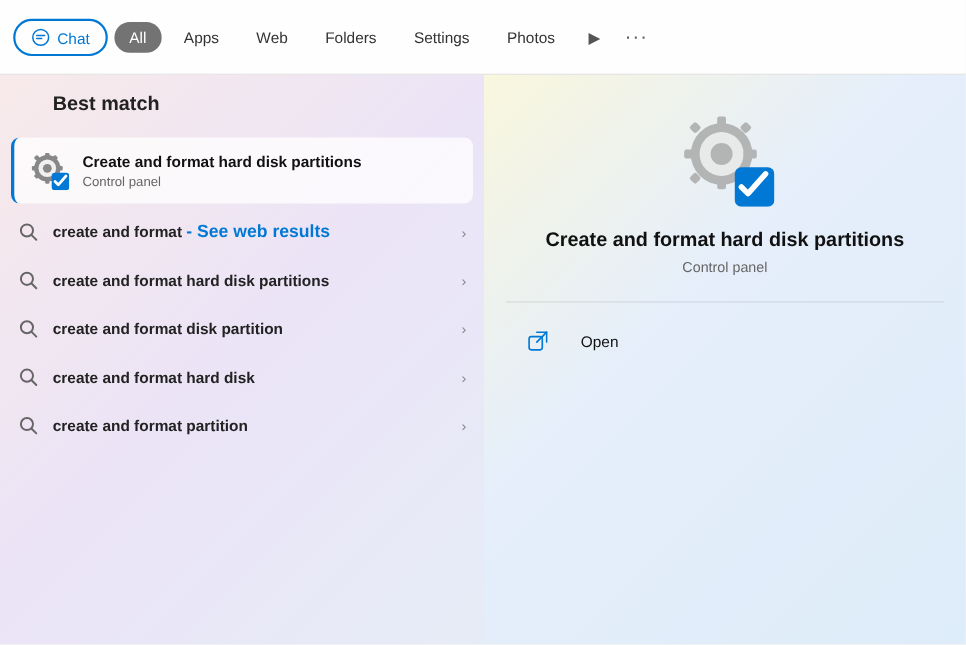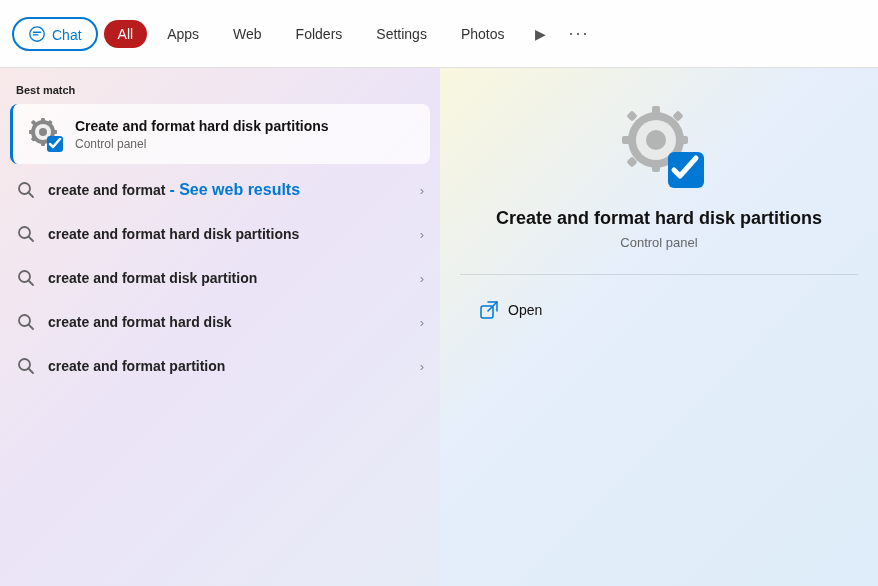--- a/index.html
+++ b/index.html
@@ -37,21 +37,21 @@
       font-weight: 500;
       cursor: pointer;
       white-space: nowrap;
     }
     .chat-btn .chat-icon-svg {
       width: 18px;
       height: 18px;
     }
 
     .all-btn {
-      background: #b91c1c;
+      background: #737373;
       color: white;
       border: none;
       border-radius: 20px;
       padding: 6px 14px;
       font-size: 14px;
       font-weight: 500;
       cursor: pointer;
     }
 
     .nav-btn {
@@ -99,24 +99,25 @@
     .left-panel {
       width: 440px;
       background: linear-gradient(135deg, rgba(255,220,220,0.4) 0%, rgba(220,200,255,0.35) 50%, rgba(200,220,255,0.3) 100%);
       padding: 0;
       display: flex;
       flex-direction: column;
       overflow-y: auto;
     }
 
     .section-label {
-      font-size: 11px;
+      font-size: 18px;
       font-weight: 600;
       color: #222;
-      padding: 16px 16px 8px 16px;
+      padding: 16px 16px 20px 16px;
+      margin-left: 32px;
     }
 
     
     .best-match-item {
       display: flex;
       align-items: center;
       gap: 12px;
       margin: 0 10px 4px 10px;
       padding: 12px 14px;
       border-radius: 8px;
@@ -218,20 +219,21 @@
       padding: 6px 0;
       align-self: flex-start;
       padding-left: 20px;
       width: 100%;
     }
 
     .open-btn-label {
       font-size: 14px;
       color: #111;
       font-weight: 500;
+      margin-left: 20px;
     }
   </style>
 </head>
 <body>
 
 <div class="topbar">
   <button class="chat-btn">
     <svg class="chat-icon-svg" viewBox="0 0 20 20" fill="none" xmlns="http://www.w3.org/2000/svg">
       <circle cx="10" cy="10" r="8" stroke="#0078d4" stroke-width="1.5" fill="none"></circle>
       <path d="M6 8h8M6 11h5" stroke="#0078d4" stroke-width="1.5" stroke-linecap="round"></path>

